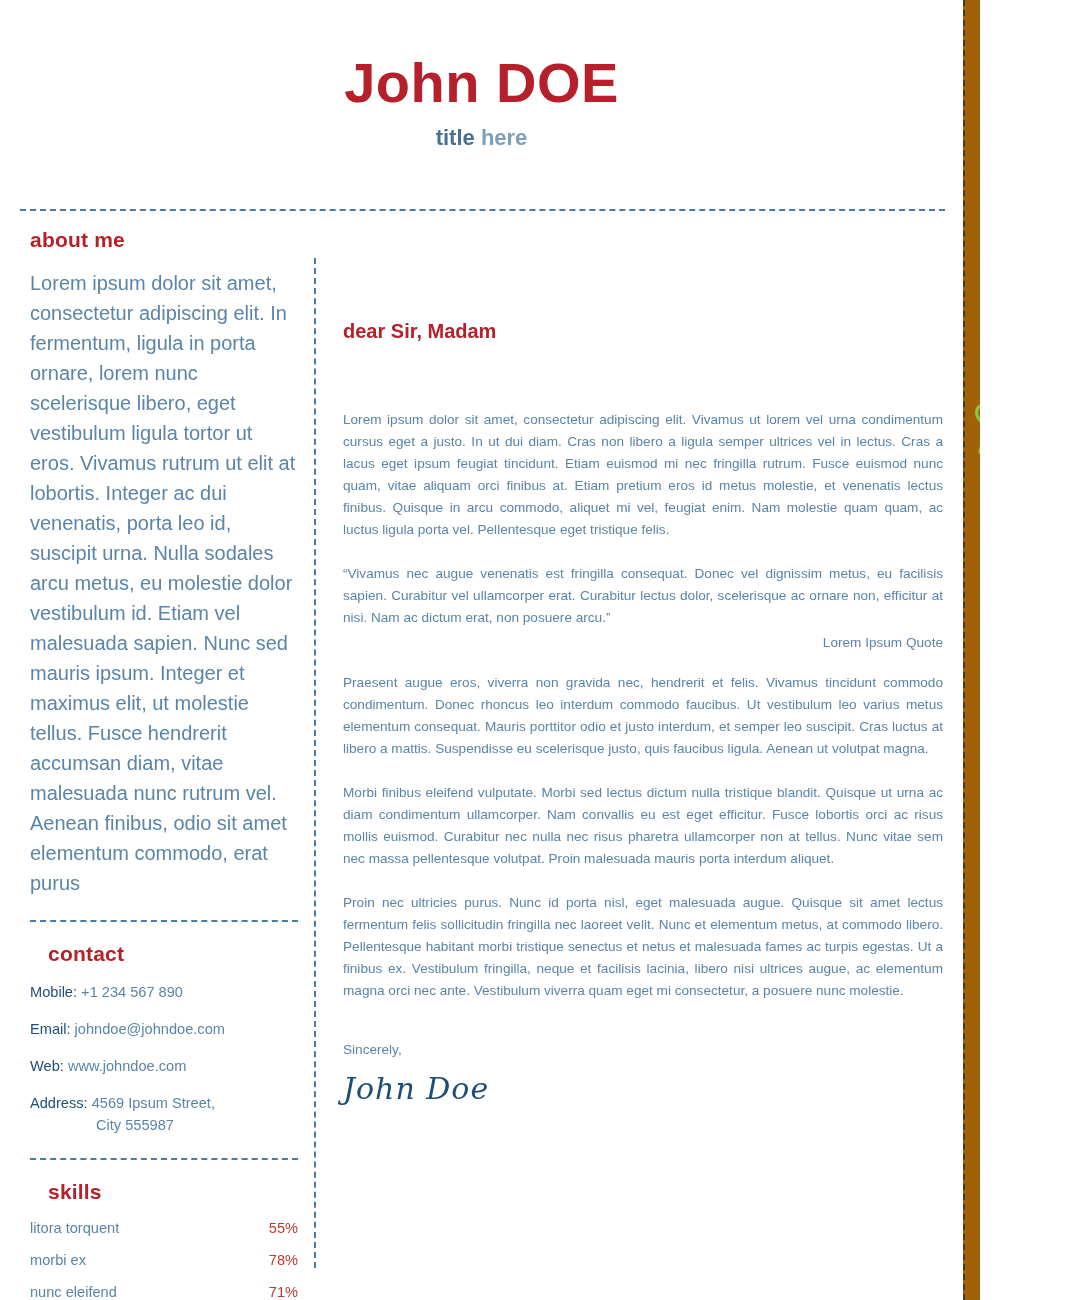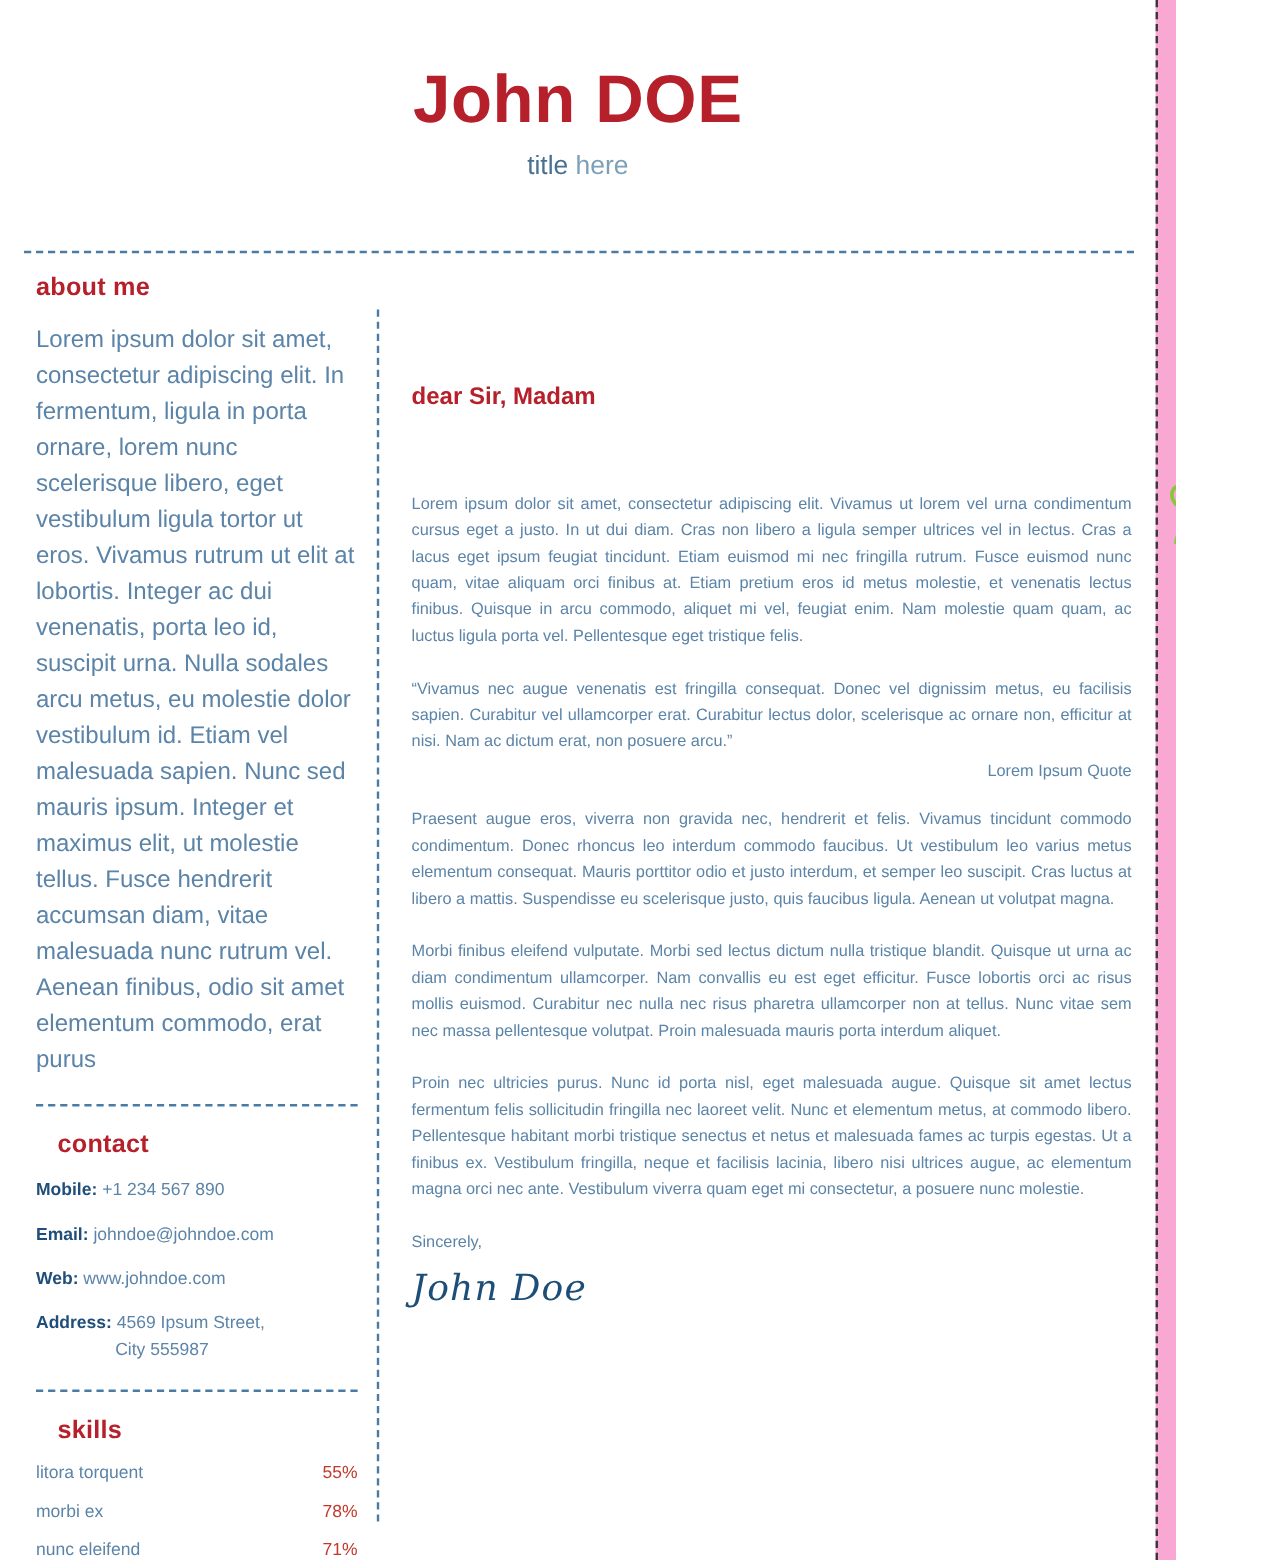--- a/index.html
+++ b/index.html
@@ -5,40 +5,40 @@
   * { box-sizing: border-box; margin: 0; padding: 0; }
   html, body {
     width: 1065px; height: 1300px;
     background: #ffffff;
     font-family: "Liberation Sans", sans-serif;
     overflow: hidden;
   }
   #page {
     position: relative;
     width: 1065px; height: 1300px;
-    background: #f9a8d4;
+    background: #a16207;
   }
 
   
   #sheet {
     position: absolute;
     left: 0; top: 0;
     width: 963px; height: 1300px;
     background: #fff;
   }
 
   
   #header { position:absolute; left:0; top:54px; width:963px; text-align:center; }
   #name {
     font-size: 56px; font-weight: 700; letter-spacing: 0.5px;
     color: #b5202a; line-height: 1.05;
   }
   #subtitle {
     margin-top: 12px;
-    font-size: 22px; color: #49708f; font-weight: 400;
+    font-size: 22px; color: #49708f; font-weight: 700;
   }
   #subtitle .light { color:#7da0b8; }
 
   
   #top-rule {
     position: absolute; left: 20px; top: 209px; width: 925px;
     border-top: 2px dashed #2a6496;
     opacity: .85;
   }
 
@@ -66,21 +66,21 @@
   .hr-dash {
     border-top: 2px dashed #2a6496;
     opacity: .85;
     margin: 22px 0 20px 0;
     width: 268px;
   }
 
   .contact-row {
     font-size: 14.6px; color:#5b84a8; margin-bottom: 16px; line-height:1.45;
   }
-  .contact-row b { color: #1f4e79; font-weight: 700; text-align: right; }
+  .contact-row b { color: #1f4e79; font-weight: 400; text-align: right; }
   .contact-row .addr2 { display:block; padding-left: 66px; }
 
   .kv-row {
     display: flex; justify-content: space-between; align-items: baseline;
     font-size: 14.6px; margin-bottom: 16px;
   }
   .kv-row .k { color:#5b84a8; }
   .kv-row .v { color:#c0392b; }
 
   
@@ -89,21 +89,21 @@
     color:#b5202a; font-size: 20px; font-weight:700; margin-bottom: 66px;
   }
   .para {
     color:#5b84a8; font-size: 13.6px; line-height: 1.62;
     text-align: justify; margin-bottom: 22px;
   }
   .quote { margin-bottom: 6px; }
   .quote-attr {
     color:#5b84a8; font-size: 13.6px; text-align:right; margin-bottom: 22px;
   }
-  #sincerely { color:#5b84a8; font-size: 13.6px; margin-top: 25px; }
+  #sincerely { color:#5b84a8; font-size: 13.6px; margin-top: 40px; }
   #signature {
     margin-top: 14px;
     font-family: "DejaVu Serif", serif;
     font-style: italic;
     font-size: 30px;
     color: #1d4e78;
     letter-spacing: 1px;
   }
 
   

